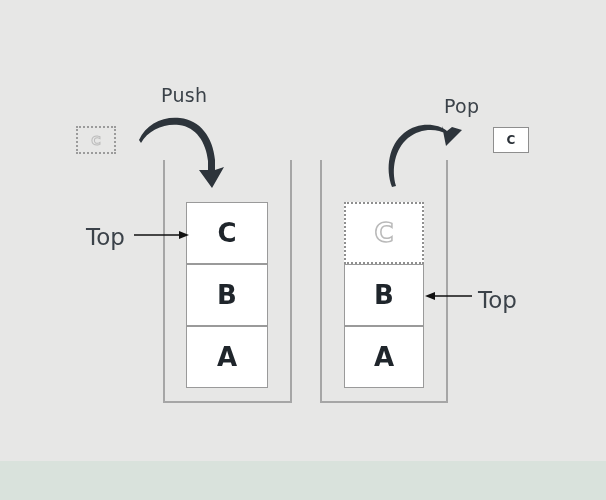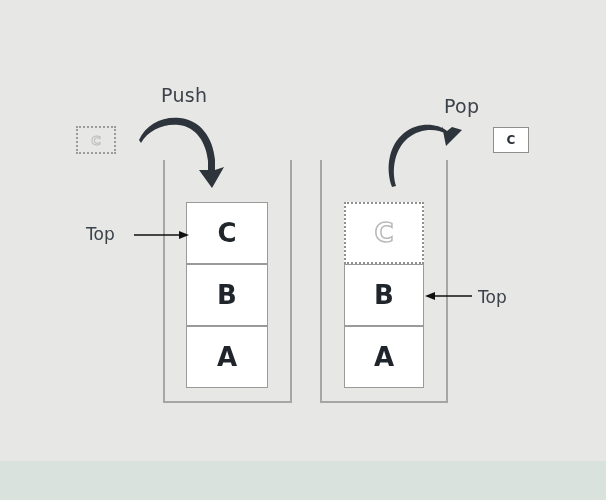--- a/index.html
+++ b/index.html
@@ -37,21 +37,21 @@
     font-family: "DejaVu Sans", sans-serif;
     letter-spacing: 0.3px;
     white-space: nowrap;
   }
   .op-push { left: 161px; top: 84px; }
   .op-pop  { left: 444px; top: 95px; }
 
   
   .top-label {
     position: absolute;
-    font-size: 17px;
+    font-size: 23px;
     color: #3b4249;
     white-space: nowrap;
   }
   .top-left-label  { left: 86px;  top: 224px; }
   .top-right-label { left: 478px; top: 287px; }
 
   
   .stack-container {
     position: absolute;
     border-left: 2px solid #a6a6a6;

